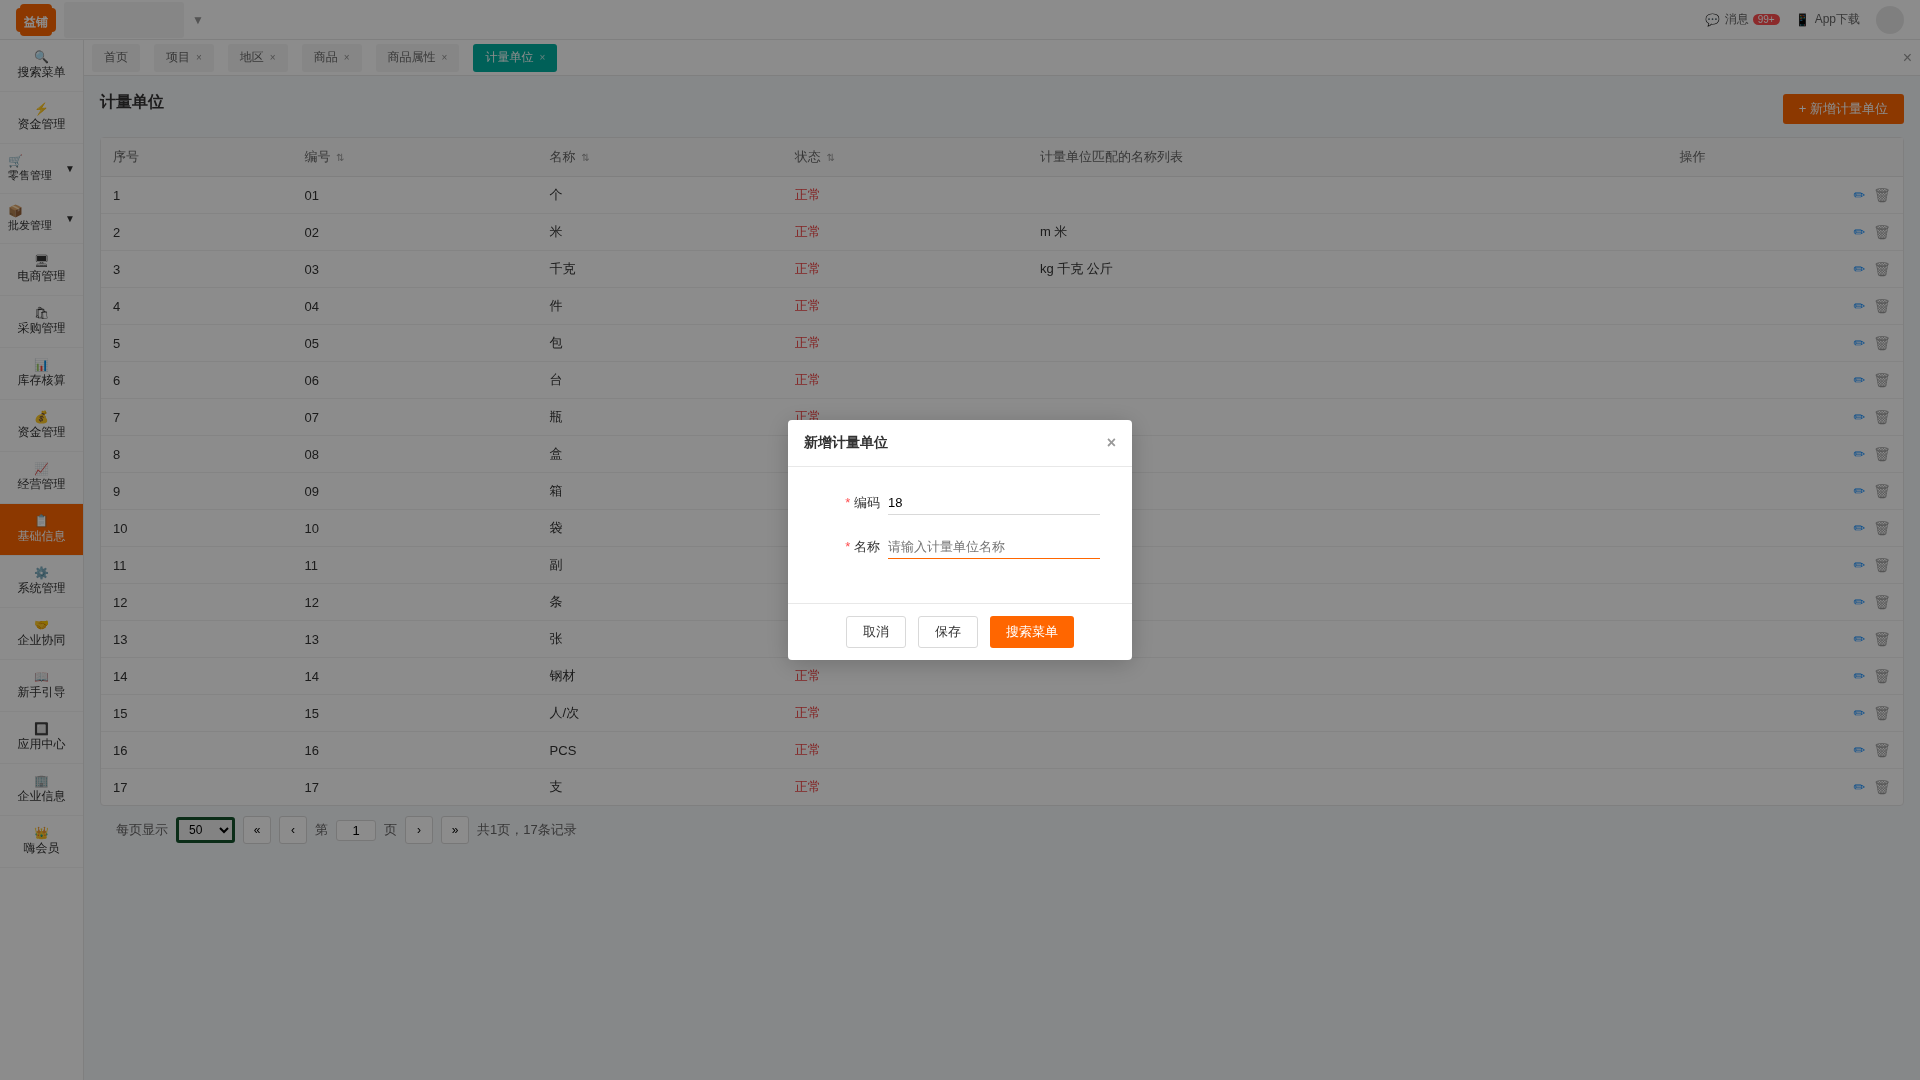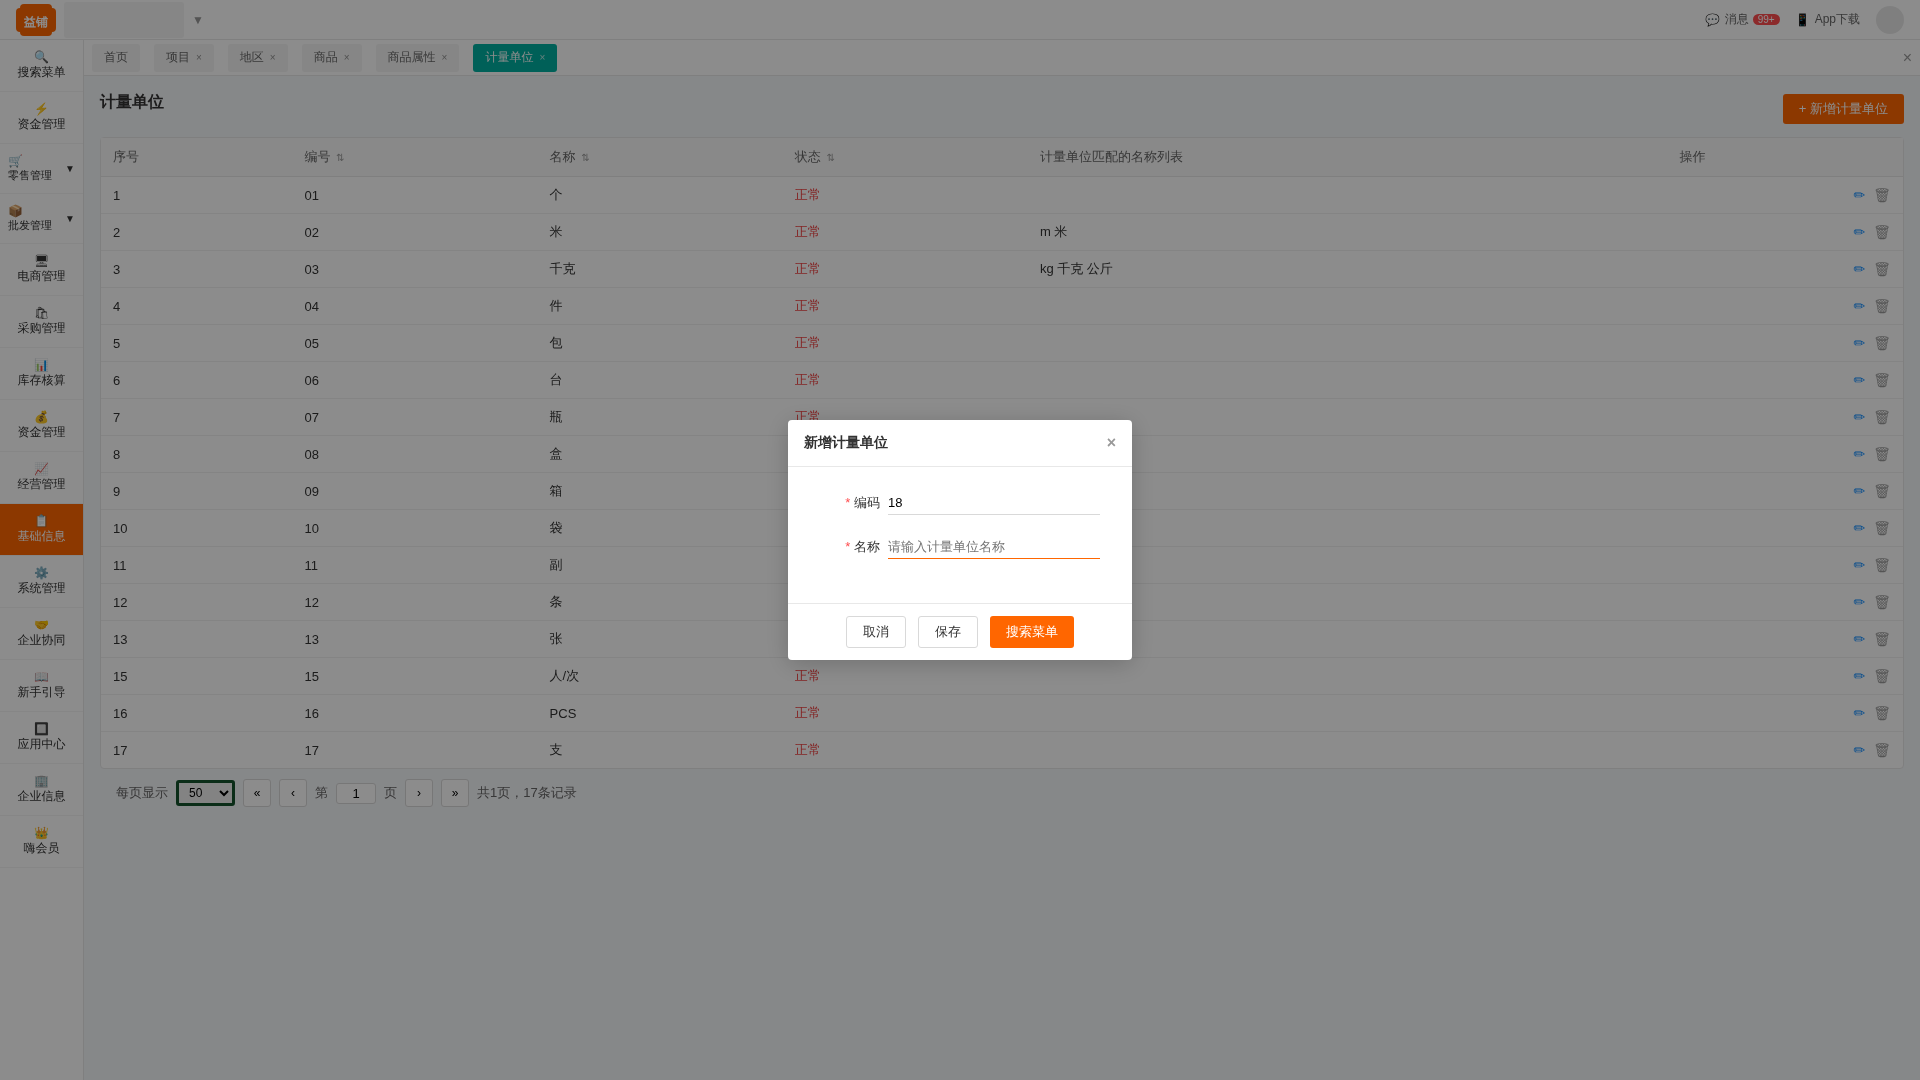--- a/index.html
+++ b/index.html
@@ -676,20 +676,33 @@
     <td><span class="status-normal">正常</span></td>
     <td></td>
     <td style="text-align:right;">
       <div class="action-btns" style="justify-content:flex-end;">
         <span class="action-btn">✏</span>
         <span class="action-btn delete">🗑</span>
       </div>
     </td>
   </tr>
               <tr>
+    <td>14</td>
+    <td>14</td>
+    <td>钢材</td>
+    <td><span class="status-normal">正常</span></td>
+    <td></td>
+    <td style="text-align:right;">
+      <div class="action-btns" style="justify-content:flex-end;">
+        <span class="action-btn">✏</span>
+        <span class="action-btn delete">🗑</span>
+      </div>
+    </td>
+  </tr>
+              <tr>
     <td>15</td>
     <td>15</td>
     <td>人/次</td>
     <td><span class="status-normal">正常</span></td>
     <td></td>
     <td style="text-align:right;">
       <div class="action-btns" style="justify-content:flex-end;">
         <span class="action-btn">✏</span>
         <span class="action-btn delete">🗑</span>
       </div>

